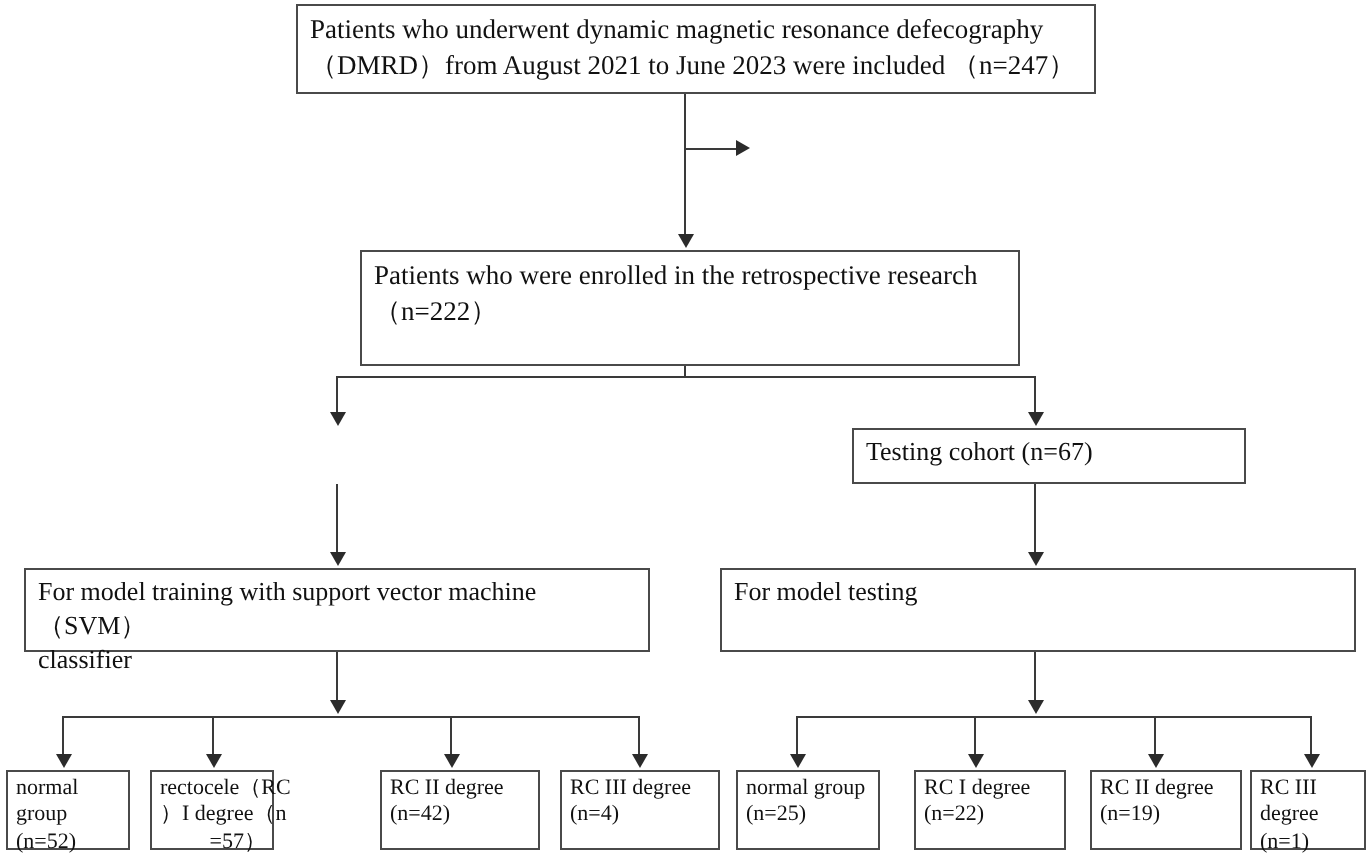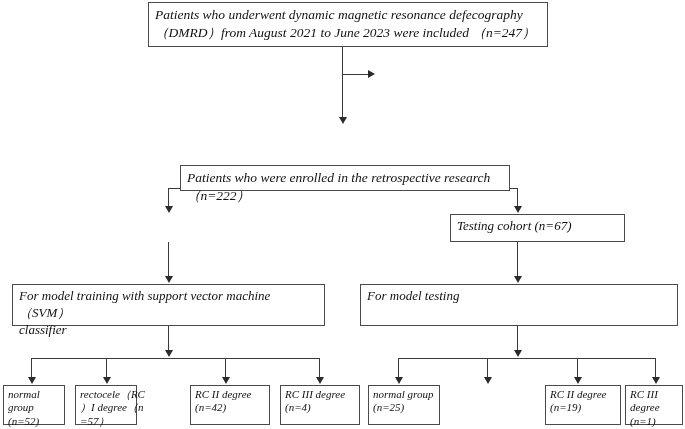--- a/index.html
+++ b/index.html
@@ -19,44 +19,44 @@
   }
   .box {
     position: absolute;
     box-sizing: border-box;
     border: 1px solid #4a4a4a;
     background: #ffffff;
     line-height: 1.30;
     color: #111111;
     white-space: pre-line;
     z-index: 3;
-    font-style: italic;
   }
   .box.pad {
     padding: 3px 5px 2px 6px;
   }
   
   .b-top      { left:148px; top:2px;    width:400px; height:45px;  font-size:13.5px; }
   .b-excl     { left:375px; top:60px;   width:305px; height:28px;  font-size:12.5px; }
-  .b-enroll   { left:180px; top:125px;  width:330px; height:26px;  font-size:13.5px;margin-top:40px; }
+  .b-enroll   { left:180px; top:125px;  width:330px; height:58px;  font-size:13.5px; }
   .b-train    { left:90px;  top:214px;  width:175px; height:28px;  font-size:13px;   }
-  .b-test     { left:450px; top:214px;  width:175px; height:28px;  font-size:13px;   }
+  .b-test     { left:426px; top:214px;  width:197px; height:28px;  font-size:13px;   }
   .b-modeltr  { left:12px;  top:284px;  width:313px; height:42px;  font-size:13px;   }
   .b-modelte  { left:360px; top:284px;  width:318px; height:42px;  font-size:13px;   }
   
   .leaf {
     font-size: 11px;
     height: 40px;
     top: 385px;
     line-height: 1.22;
     padding: 2px 3px 2px 4px;
   }
   .leaf.overflow {
     white-space: pre;
     overflow: visible;
+    text-align: right;
   }
   .l1 { left:3px;   width:62px;  }
   .l2 { left:75px;  width:62px;  }
   .l3 { left:190px; width:80px;  }
   .l4 { left:280px; width:80px;  }
   .l5 { left:368px; width:72px;  }
   .l6 { left:457px; width:76px;  }
   .l7 { left:545px; width:76px;  }
   .l8 { left:625px; width:58px;  }
 
@@ -110,20 +110,22 @@
   <div class="box leaf l2 overflow">rectocele（RC
 ）I degree（n
 =57）</div>
   <div class="box leaf l3">RC II degree
 (n=42)</div>
   <div class="box leaf l4">RC III degree
 (n=4)</div>
 
   <div class="box leaf l5">normal group
 (n=25)</div>
+  <div class="box leaf l6">RC I degree
+(n=22)</div>
   <div class="box leaf l7">RC II degree
 (n=19)</div>
   <div class="box leaf l8">RC III degree
 (n=1)</div>
 
   <div class="vline" style="left:342px; top:47px; height:71px;"></div>
   <div class="arrow" style="left:338.5px; top:117px;"></div>
 
   <div class="hline" style="left:342px; top:74px; width:26px;"></div>
   <div class="arrow-right" style="left:368px; top:70px;"></div>

